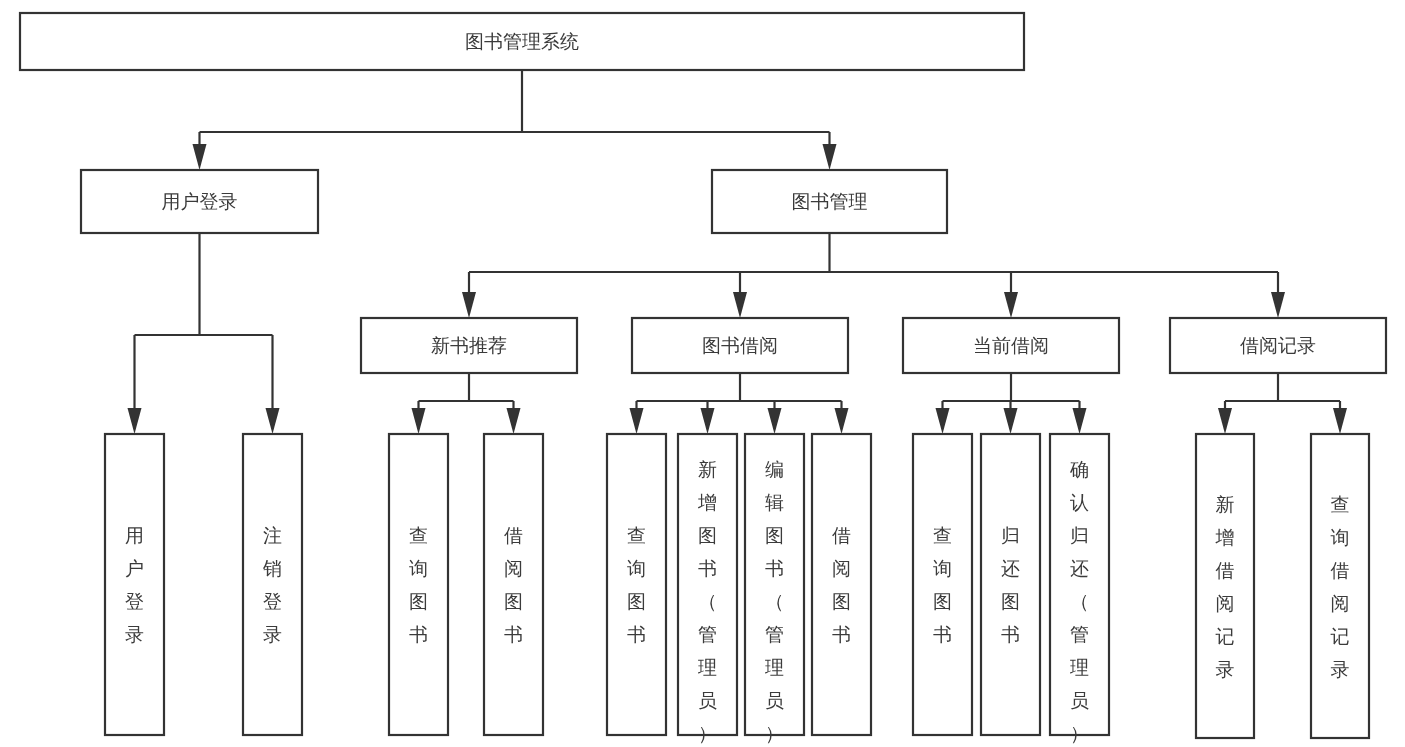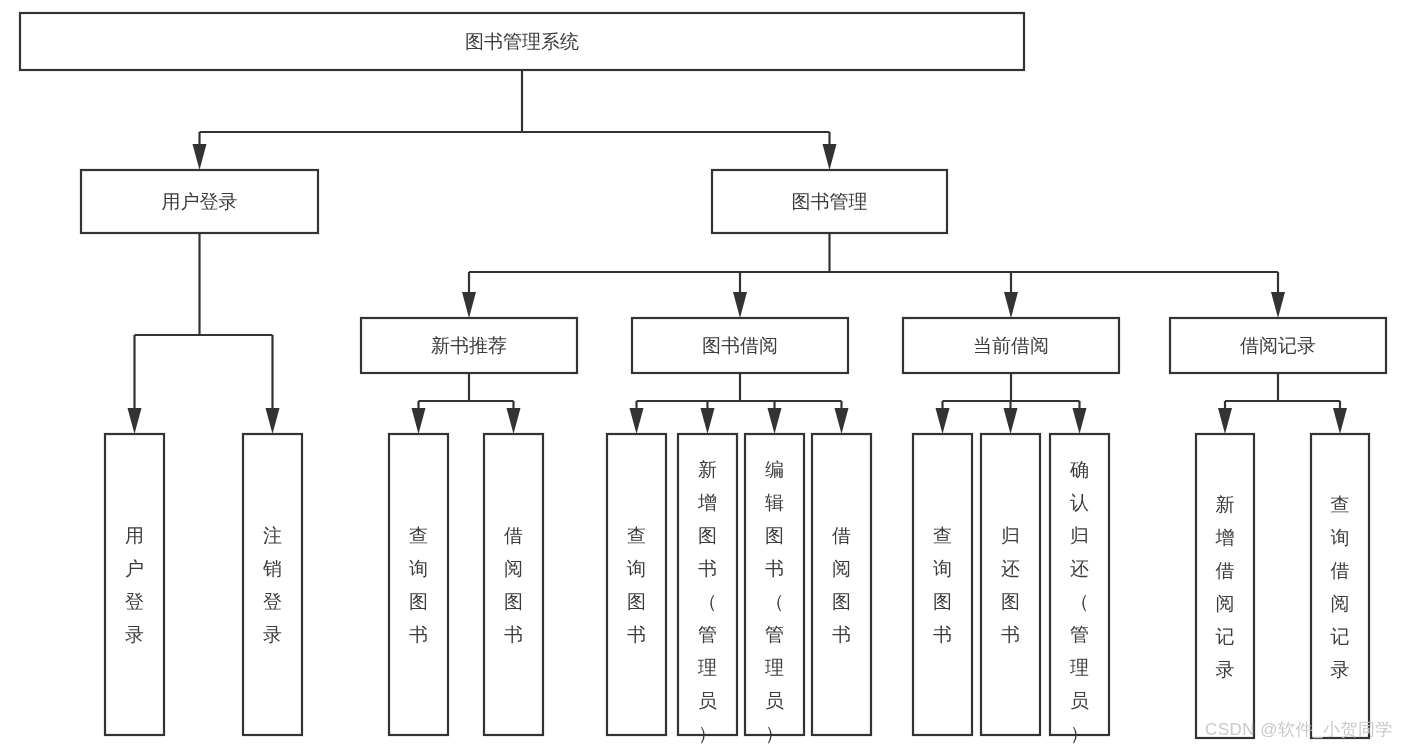--- a/index.html
+++ b/index.html
@@ -201,14 +201,13 @@
         <g>
           <rect class="node-box" x="1196" y="434" width="58" height="304"></rect>
           <text class="node-label-vertical" x="1225"><tspan x="1225" y="510.76">新</tspan><tspan x="1225" y="543.76">增</tspan><tspan x="1225" y="576.76">借</tspan><tspan x="1225" y="609.76">阅</tspan><tspan x="1225" y="642.76">记</tspan><tspan x="1225" y="675.76">录</tspan></text>
         </g>
         <g>
           <rect class="node-box" x="1311" y="434" width="58" height="304"></rect>
           <text class="node-label-vertical" x="1340"><tspan x="1340" y="510.76">查</tspan><tspan x="1340" y="543.76">询</tspan><tspan x="1340" y="576.76">借</tspan><tspan x="1340" y="609.76">阅</tspan><tspan x="1340" y="642.76">记</tspan><tspan x="1340" y="675.76">录</tspan></text>
         </g>
       </g>
   </svg>
-  <div class="watermark">CSDN @软件_小贺同学</div>
 </div>
 
 </body></html>

